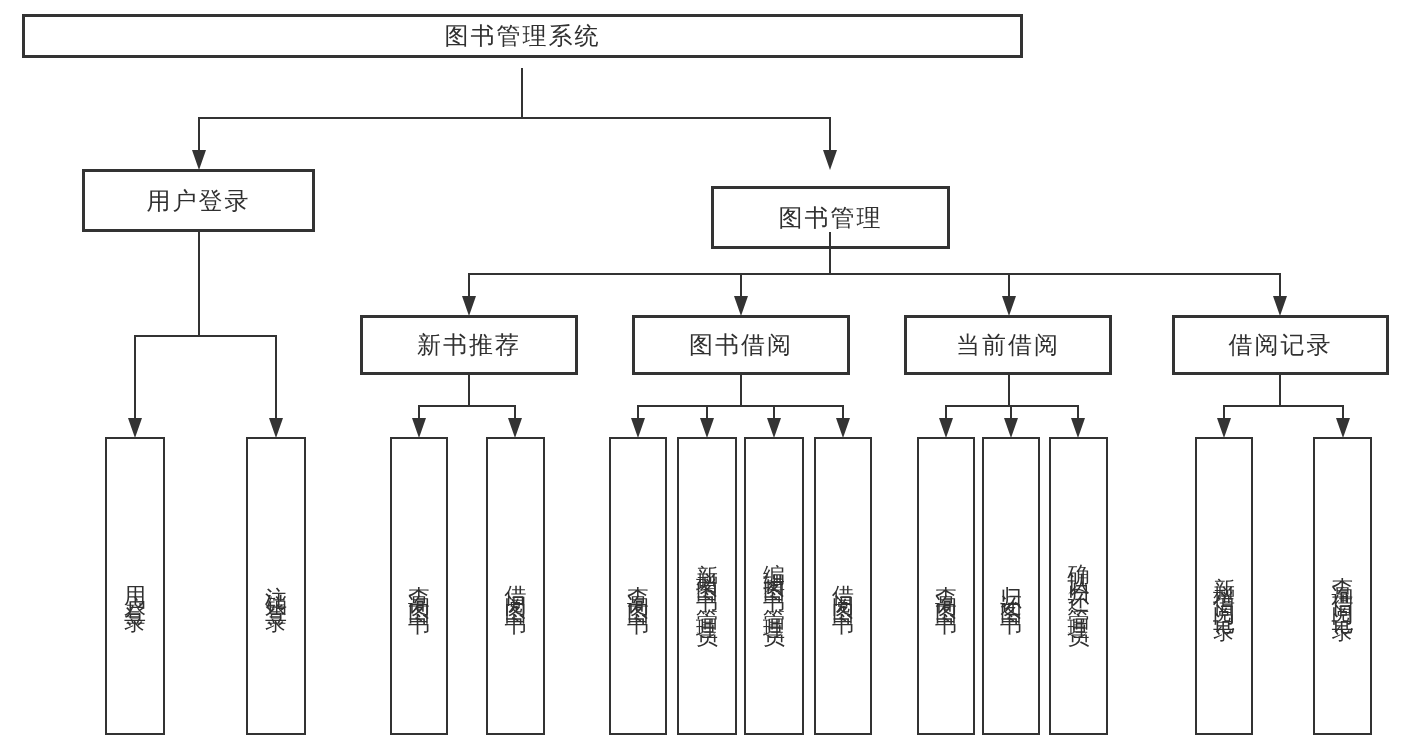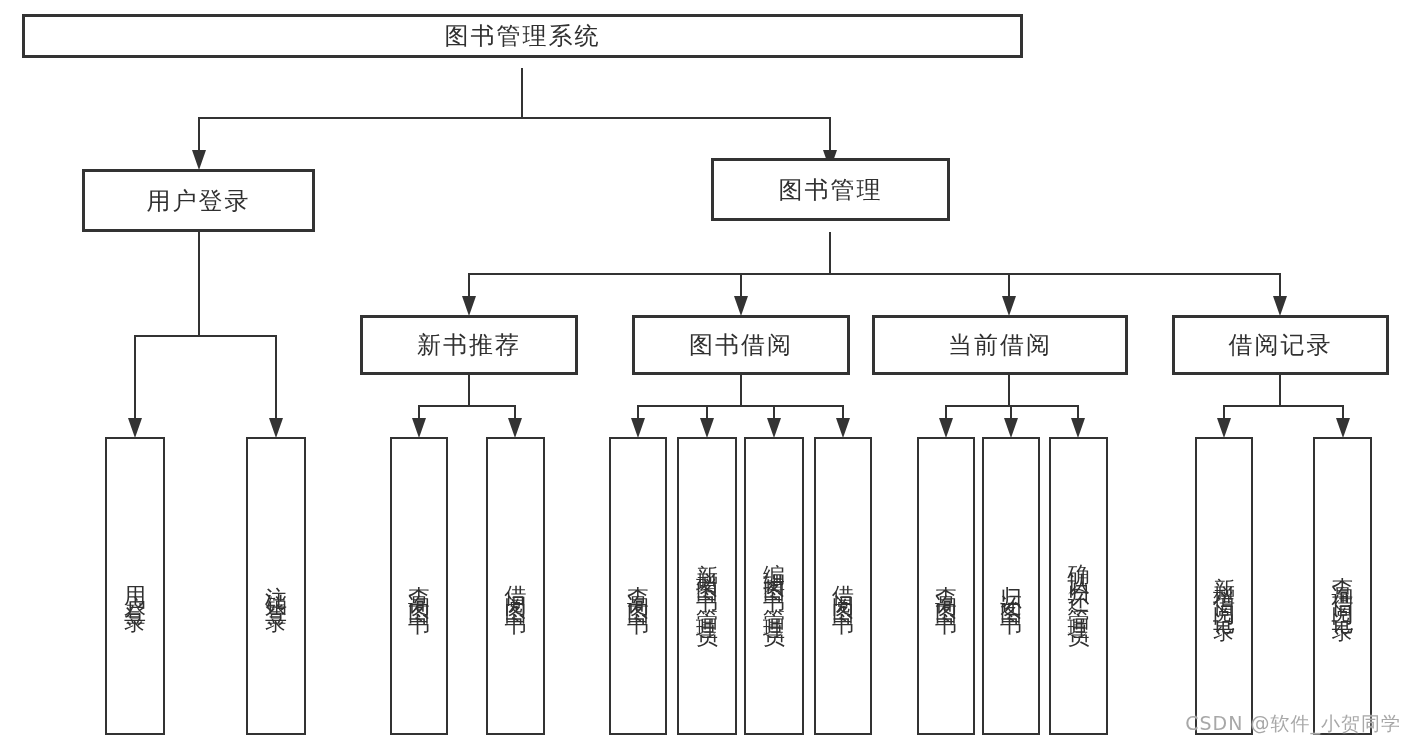--- a/index.html
+++ b/index.html
@@ -101,21 +101,21 @@
   <div class="vline" style="left:521px;top:68px;height:50px"></div>
   <div class="hline" style="left:198px;top:117px;width:633px"></div>
   <div class="vline" style="left:198px;top:117px;height:36px"></div>
   <div class="arrow" style="left:192px;top:150px"></div>
   <div class="vline" style="left:829px;top:117px;height:36px"></div>
   <div class="arrow" style="left:823px;top:150px"></div>
 
   <div class="hbox" style="left:82px;top:169px;width:233px;height:63px">
     <span class="lbl">用户登录</span>
   </div>
-  <div class="hbox" style="left:711px;top:158px;width:239px;height:63px">
+  <div class="hbox" style="left:711px;top:186px;width:239px;height:63px">
     <span class="lbl">图书管理</span>
   </div>
 
   <div class="vline" style="left:198px;top:232px;height:105px"></div>
   <div class="hline" style="left:134px;top:335px;width:143px"></div>
   <div class="vline" style="left:134px;top:335px;height:85px"></div>
   <div class="arrow" style="left:128px;top:418px"></div>
   <div class="vline" style="left:275px;top:335px;height:85px"></div>
   <div class="arrow" style="left:269px;top:418px"></div>
 
@@ -129,21 +129,21 @@
   <div class="arrow" style="left:1002px;top:296px"></div>
   <div class="vline" style="left:1279px;top:273px;height:25px"></div>
   <div class="arrow" style="left:1273px;top:296px"></div>
 
   <div class="hbox" style="left:360px;top:315px;width:218px;height:60px">
     <span class="lbl">新书推荐</span>
   </div>
   <div class="hbox" style="left:632px;top:315px;width:218px;height:60px">
     <span class="lbl">图书借阅</span>
   </div>
-  <div class="hbox" style="left:872px;top:315px;width:256px;height:60px">
+  <div class="hbox" style="left:904px;top:315px;width:208px;height:60px">
     <span class="lbl">当前借阅</span>
   </div>
   <div class="hbox" style="left:1172px;top:315px;width:217px;height:60px">
     <span class="lbl">借阅记录</span>
   </div>
 
   <div class="vline" style="left:468px;top:375px;height:31px"></div>
   <div class="hline" style="left:418px;top:405px;width:98px"></div>
   <div class="vline" style="left:418px;top:405px;height:15px"></div>
   <div class="arrow" style="left:412px;top:418px"></div>
@@ -214,15 +214,14 @@
     <span class="vlbl">确认归还（管理员）</span>
   </div>
 
   <div class="vbox" style="left:1195px;width:58px">
     <span class="vlbl">新增借阅记录</span>
   </div>
   <div class="vbox" style="left:1313px;width:59px">
     <span class="vlbl">查询借阅记录</span>
   </div>
 
-  <div class="watermark">CSDN @软件_小贺同学</div>
 
 </div>
 
 </body></html>

